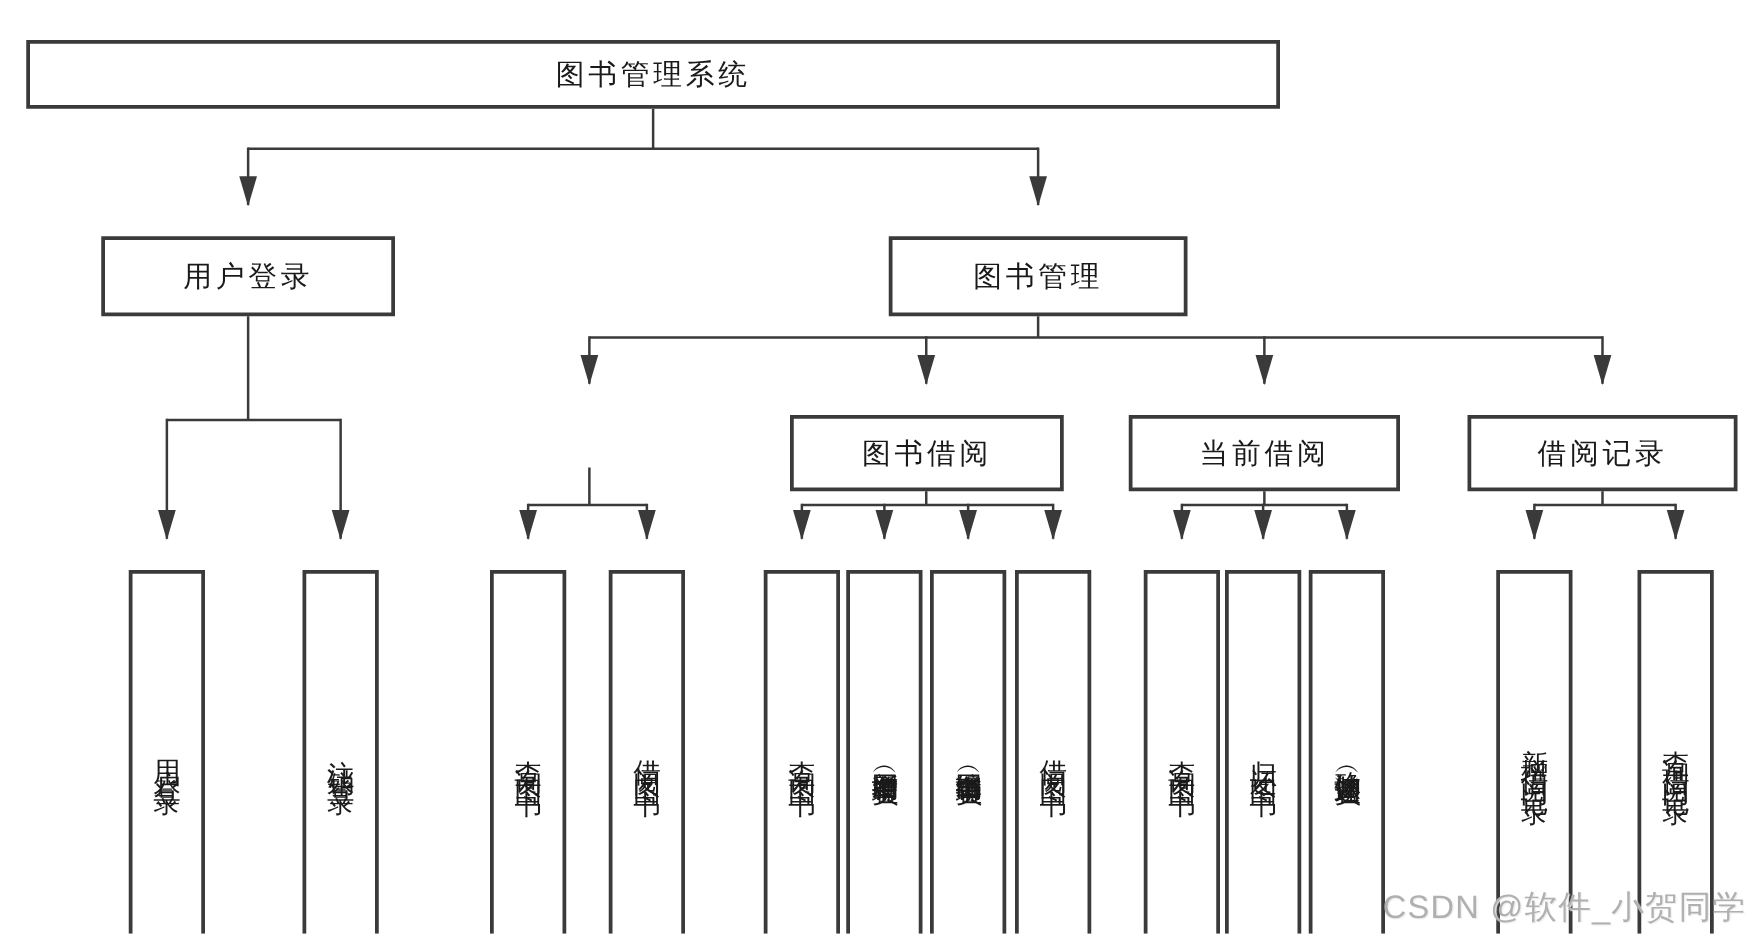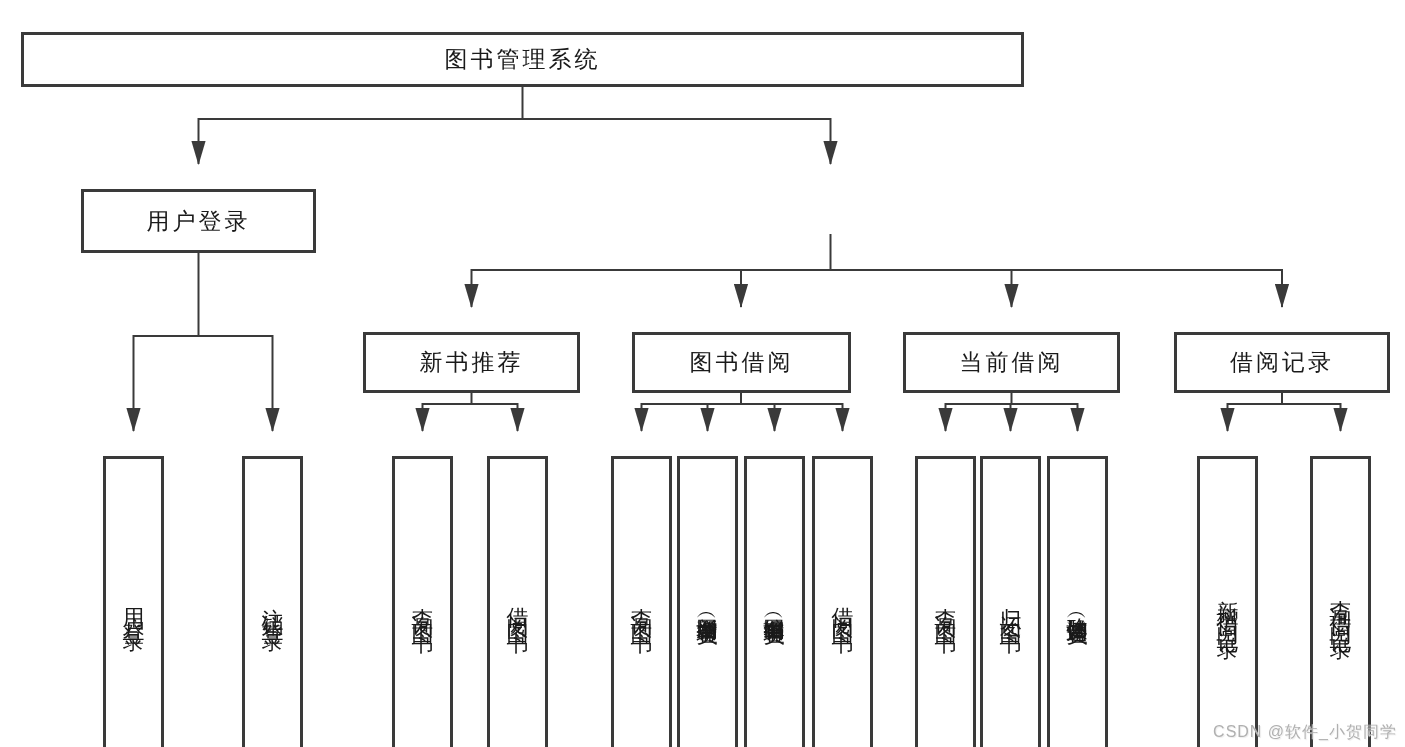--- a/index.html
+++ b/index.html
@@ -36,21 +36,21 @@
     line-height: 1;
   }
   .leaf .v-label.tight {
     font-size: 21px;
     letter-spacing: 1px;
   }
   #watermark {
     position: absolute;
     right: 8px;
     bottom: 4px;
-    font-size: 16px;
+    font-size: 26px;
     color: #b0b0b0;
     letter-spacing: 1px;
     text-shadow: 1px 1px 1px #ececec;
     white-space: nowrap;
     z-index: 5;
   }
 </style>
 </head>
 <body>
 
@@ -106,24 +106,24 @@
     </g>
   </svg>
 
   <div class="box" style="left:21px; top:13px; width:1003px; height:55px;">
     <span class="h-label">图书管理系统</span>
   </div>
 
   <div class="box" style="left:81px; top:170px; width:235px; height:64px;">
     <span class="h-label">用户登录</span>
   </div>
+  <div class="box" style="left:711px; top:170px; width:239px; height:64px;">
+    <span class="h-label">图书管理</span>
+  </div>
 
-  <div class="box" style="left:363px; top:313px; width:217px; height:61px;">
-    <span class="h-label">新书推荐</span>
-  </div>
   <div class="box" style="left:903px; top:313px; width:217px; height:61px;">
     <span class="h-label">当前借阅</span>
   </div>
   <div class="box" style="left:632px; top:313px; width:219px; height:61px;">
     <span class="h-label">图书借阅</span>
   </div>
   <div class="box" style="left:1174px; top:313px; width:216px; height:61px;">
     <span class="h-label">借阅记录</span>
   </div>
 

